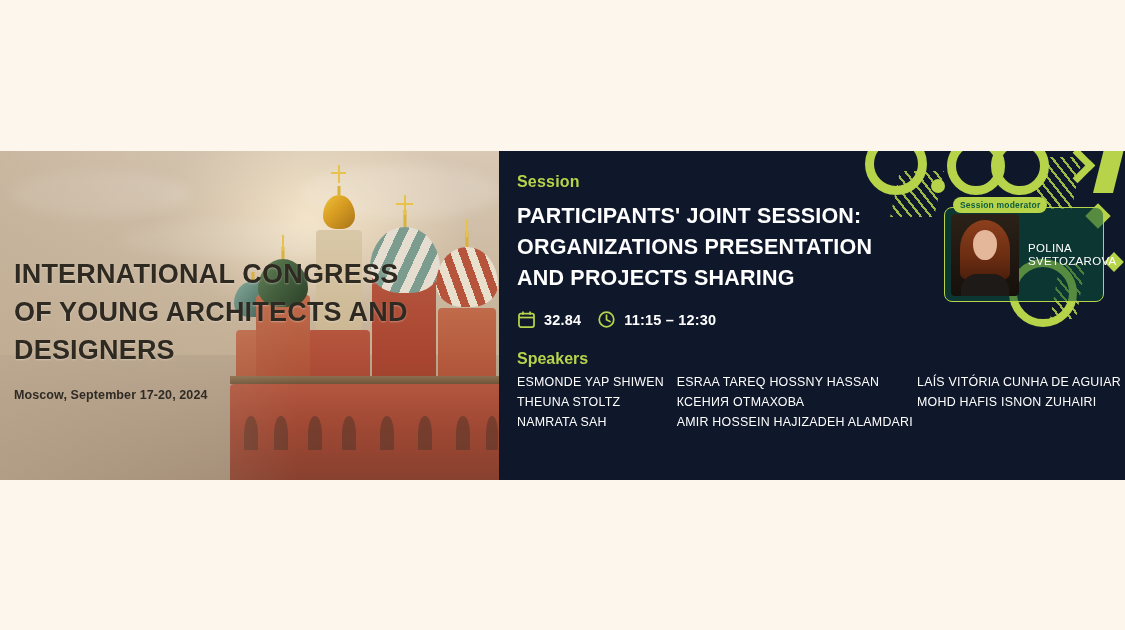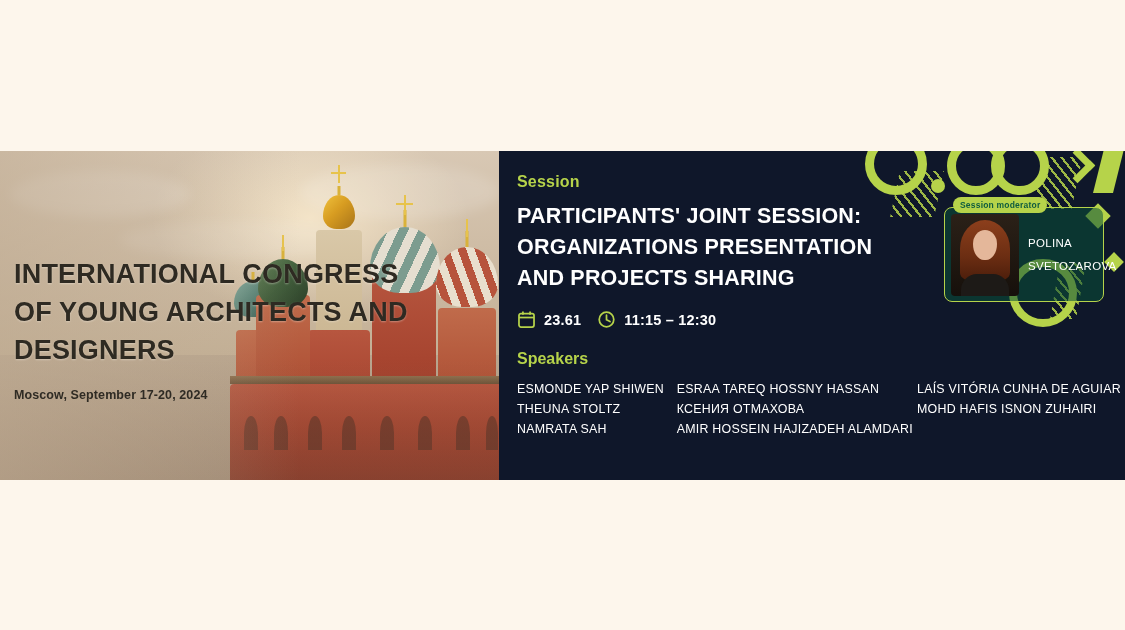--- a/index.html
+++ b/index.html
@@ -233,21 +233,21 @@
     font-weight: bold;
     letter-spacing: 0.2px;
   }
   .ico { width: 19px; height: 19px; display: block; }
 
   .label-speakers {
     color: #b6d34a;
     font-size: 16px;
     font-weight: bold;
     margin-top: 21px;
-    margin-bottom: 11px;
+    margin-bottom: 4px;
   }
 
   #speakers-grid {
     display: flex;
     gap: 4px;
     width: 590px;
   }
   .sp-col { width: 180px; }
   .sp-col:nth-child(2) { width: 250px; }
   .sp-col:nth-child(3) { width: 190px; }
@@ -314,21 +314,21 @@
   .mp-body {
     position: absolute;
     left: 10px; bottom: 0;
     width: 48px; height: 22px;
     background: #1d1a17;
     border-radius: 16px 16px 0 0;
   }
   #moderator-name {
     color: #ffffff;
     font-size: 11.5px;
-    line-height: 23px;
+    line-height: 13px;
     letter-spacing: 0.3px;
     text-transform: uppercase;
     margin-left: 9px;
   }
 </style>
 </head>
 <body>
 
 <div id="stage">
 
@@ -408,21 +408,21 @@
         <div id="session-title">PARTICIPANTS' JOINT SESSION: ORGANIZATIONS PRESENTATION AND PROJECTS SHARING</div>
 
         <div id="meta-row">
           <div class="meta-item">
             <svg class="ico" viewBox="0 0 24 24">
               <rect x="2.5" y="4.5" width="19" height="17" rx="2.5" fill="none" stroke="#b6d34a" stroke-width="2.2"></rect>
               <line x1="2.5" y1="9.5" x2="21.5" y2="9.5" stroke="#b6d34a" stroke-width="2.2"></line>
               <line x1="7.5" y1="2" x2="7.5" y2="6" stroke="#b6d34a" stroke-width="2.2"></line>
               <line x1="16.5" y1="2" x2="16.5" y2="6" stroke="#b6d34a" stroke-width="2.2"></line>
             </svg>
-            <span>23.61</span>
+            <span>32.84</span>
           </div>
           <div class="meta-item">
             <svg class="ico" viewBox="0 0 24 24">
               <circle cx="12" cy="12" r="9.2" fill="none" stroke="#b6d34a" stroke-width="2.2"></circle>
               <polyline points="12,6.6 12,12.4 16.4,14.6" fill="none" stroke="#b6d34a" stroke-width="2.2" stroke-linecap="round"></polyline>
             </svg>
             <span>11:15 – 12:30</span>
           </div>
         </div>
 

